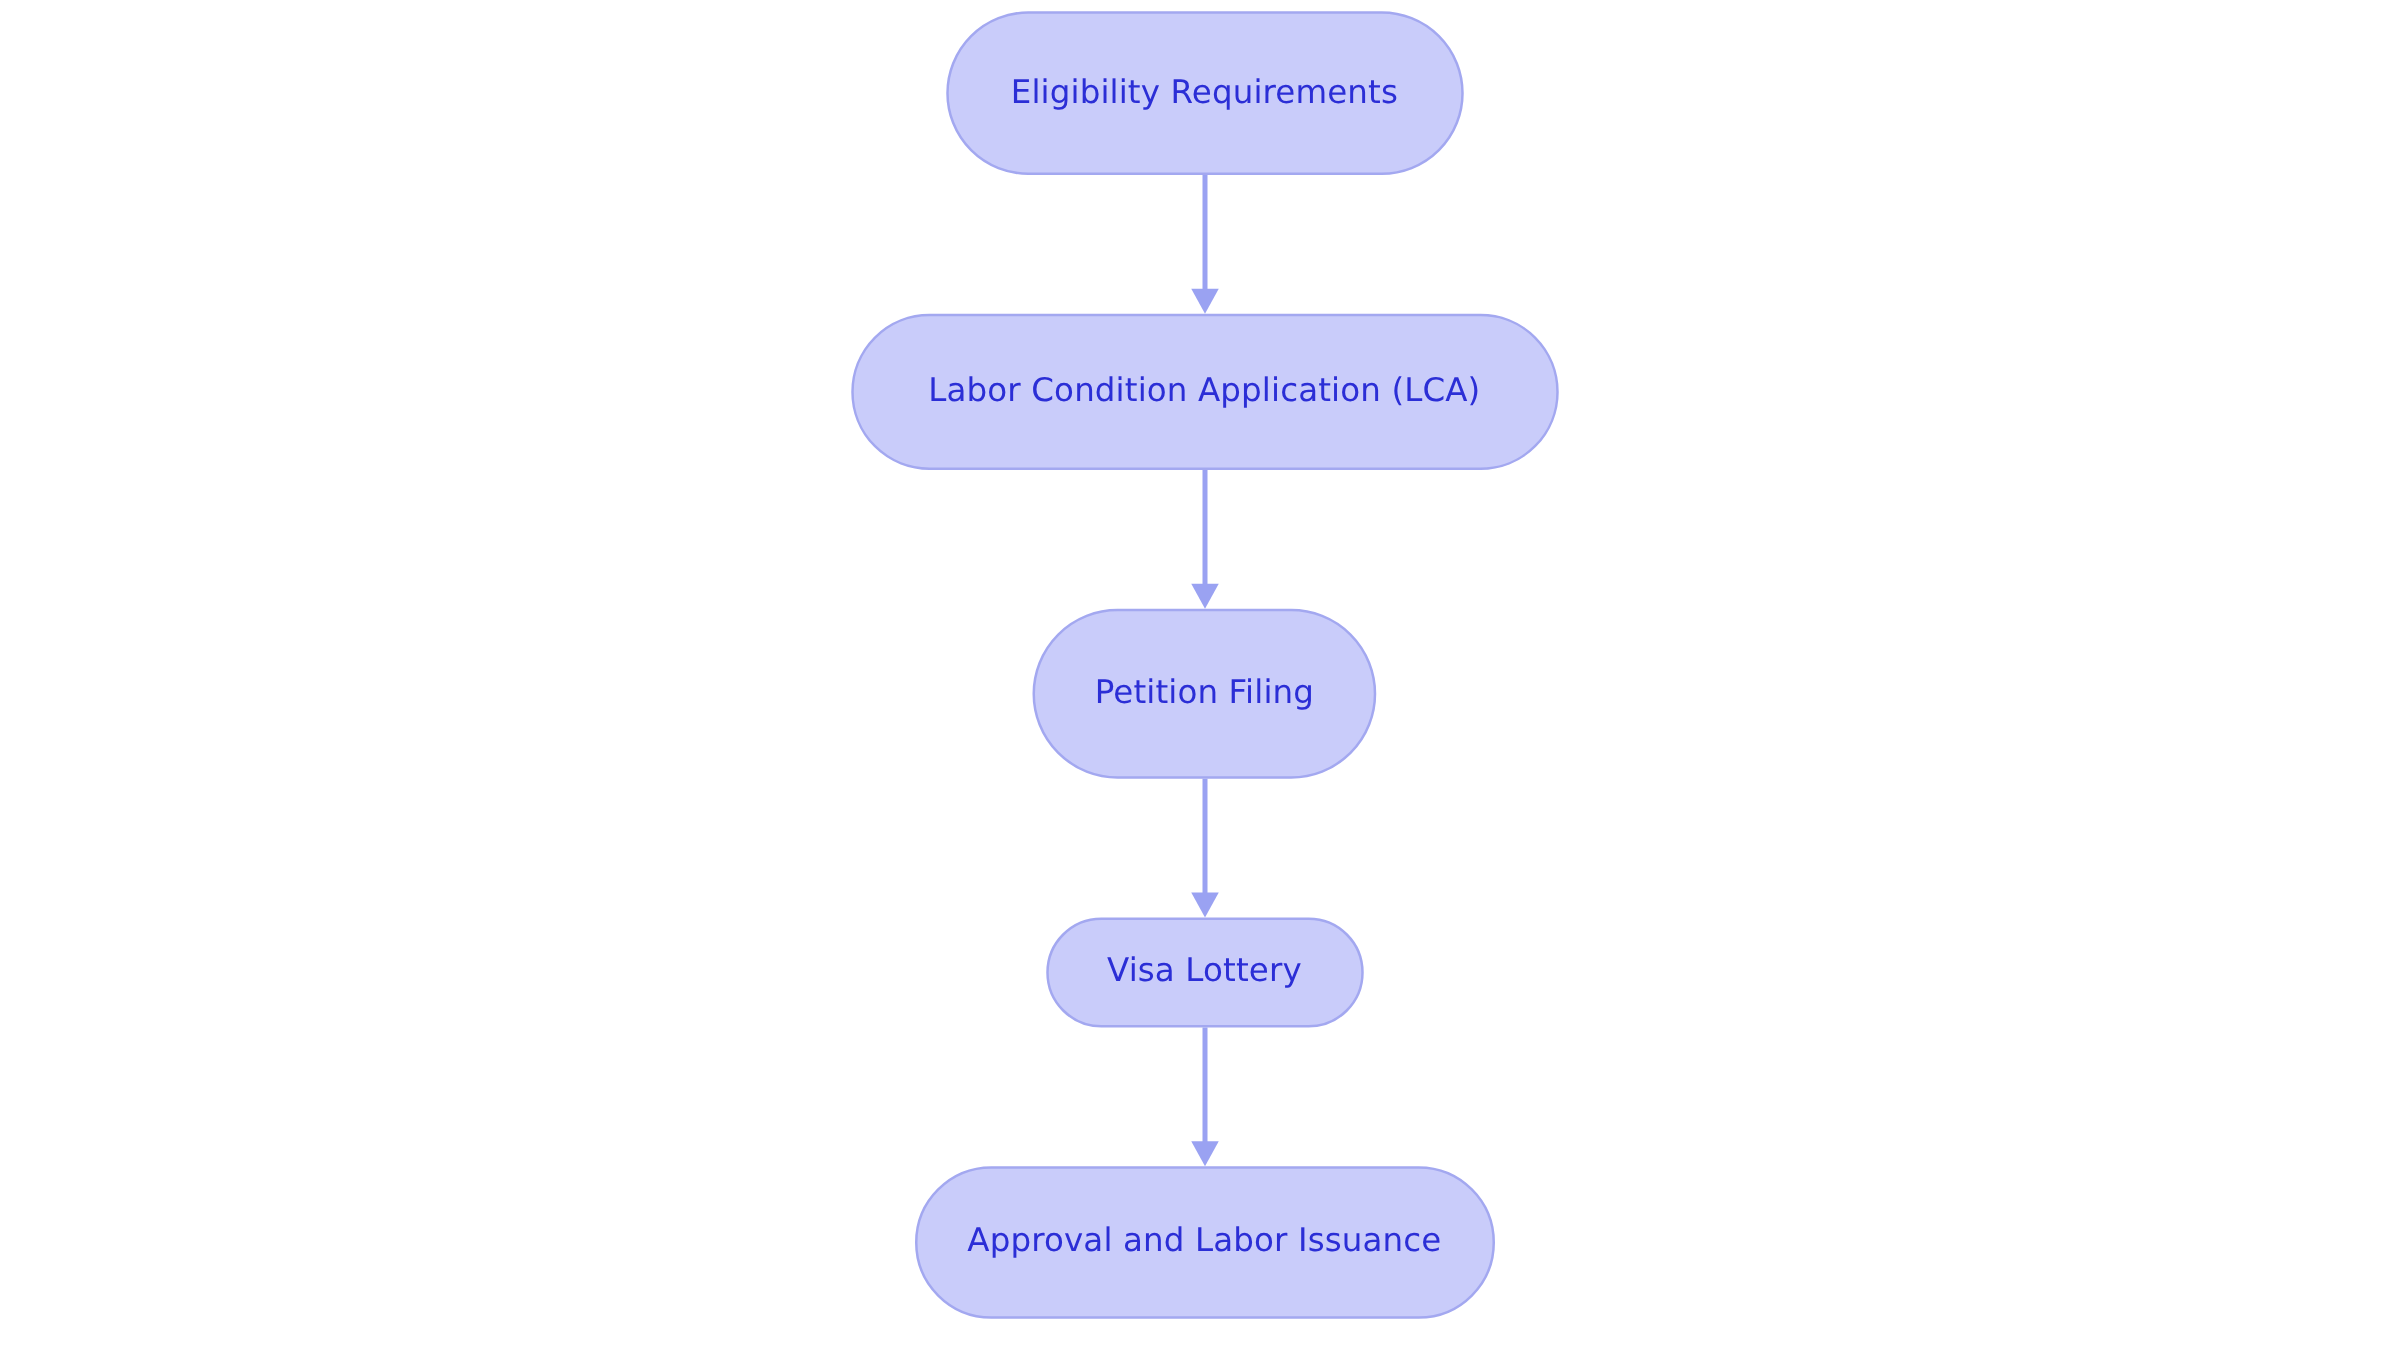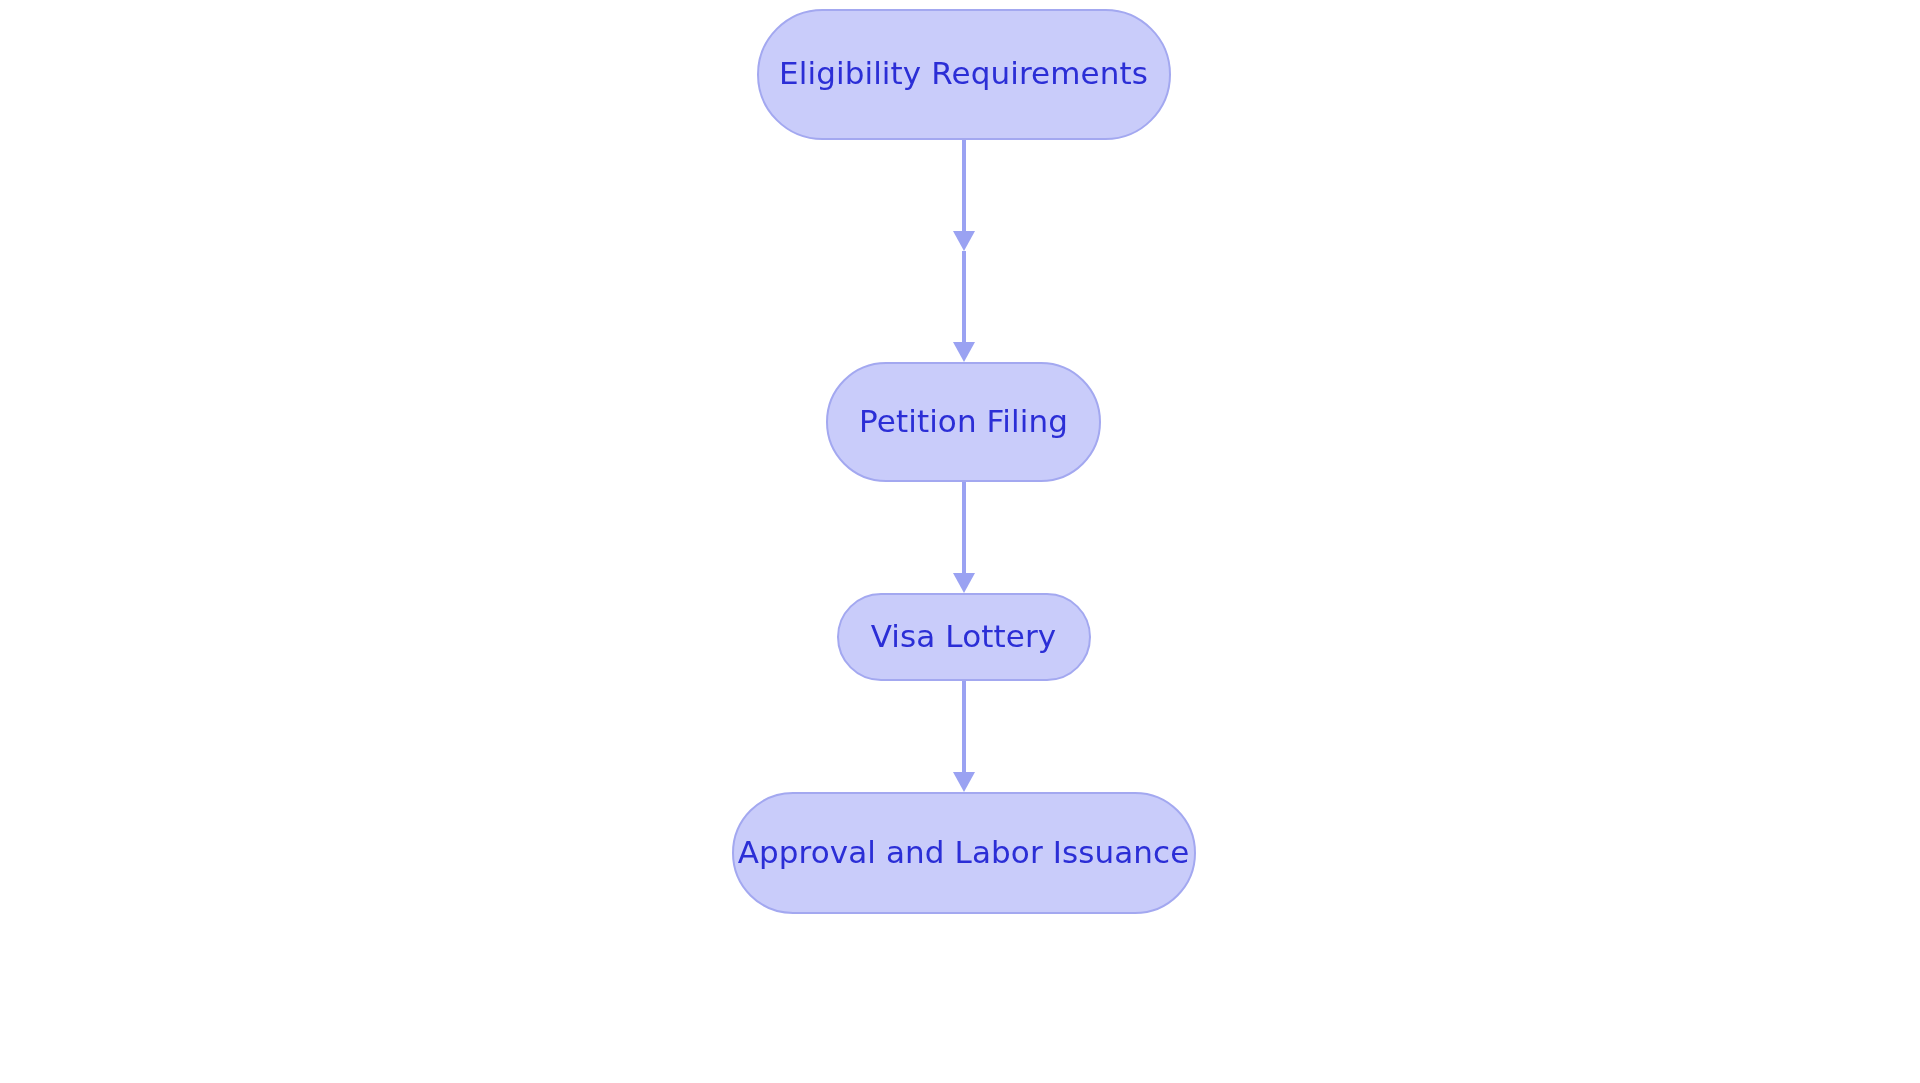--- a/index.html
+++ b/index.html
@@ -37,37 +37,37 @@
     box-sizing: border-box;
     display: flex;
     align-items: center;
     justify-content: center;
     position: relative;
     margin-left: 7px; 
     background: #c9ccfa;
     border: 2px solid #a3a8f0;
     border-radius: 9999px;
     color: #2b2ed6;
-    font-size: 31px;
+    font-size: 26px;
     font-weight: 400;
     letter-spacing: 0.1px;
     white-space: nowrap;
     line-height: 1;
   }
 
   .node-label {
     display: block;
     padding: 0 6px;
     transform: translateY(-1px);
   }
 
   
   .node-1 { width: 414px; height: 131px; margin-top: 9px; }
   .node-2 { width: 566px; height: 125px; }
-  .node-3 { width: 275px; height: 120px; }
+  .node-3 { width: 275px; height: 136px; }
   .node-4 { width: 254px; height: 88px; text-align: right; }
   .node-5 { width: 464px; height: 122px; }
 
   
   .connector {
     position: relative;
     width: 26px;
     height: 111px;
     margin-left: 7px;
     flex: none;
@@ -101,20 +101,23 @@
 
     <div class="node node-1">
       <span class="node-label">Eligibility Requirements</span>
     </div>
 
     <div class="connector">
       <span class="shaft"></span>
       <span class="head"></span>
     </div>
 
+    <div class="node node-2">
+      <span class="node-label">Labor Condition Application (LCA)</span>
+    </div>
 
     <div class="connector">
       <span class="shaft"></span>
       <span class="head"></span>
     </div>
 
     <div class="node node-3">
       <span class="node-label">Petition Filing</span>
     </div>
 

